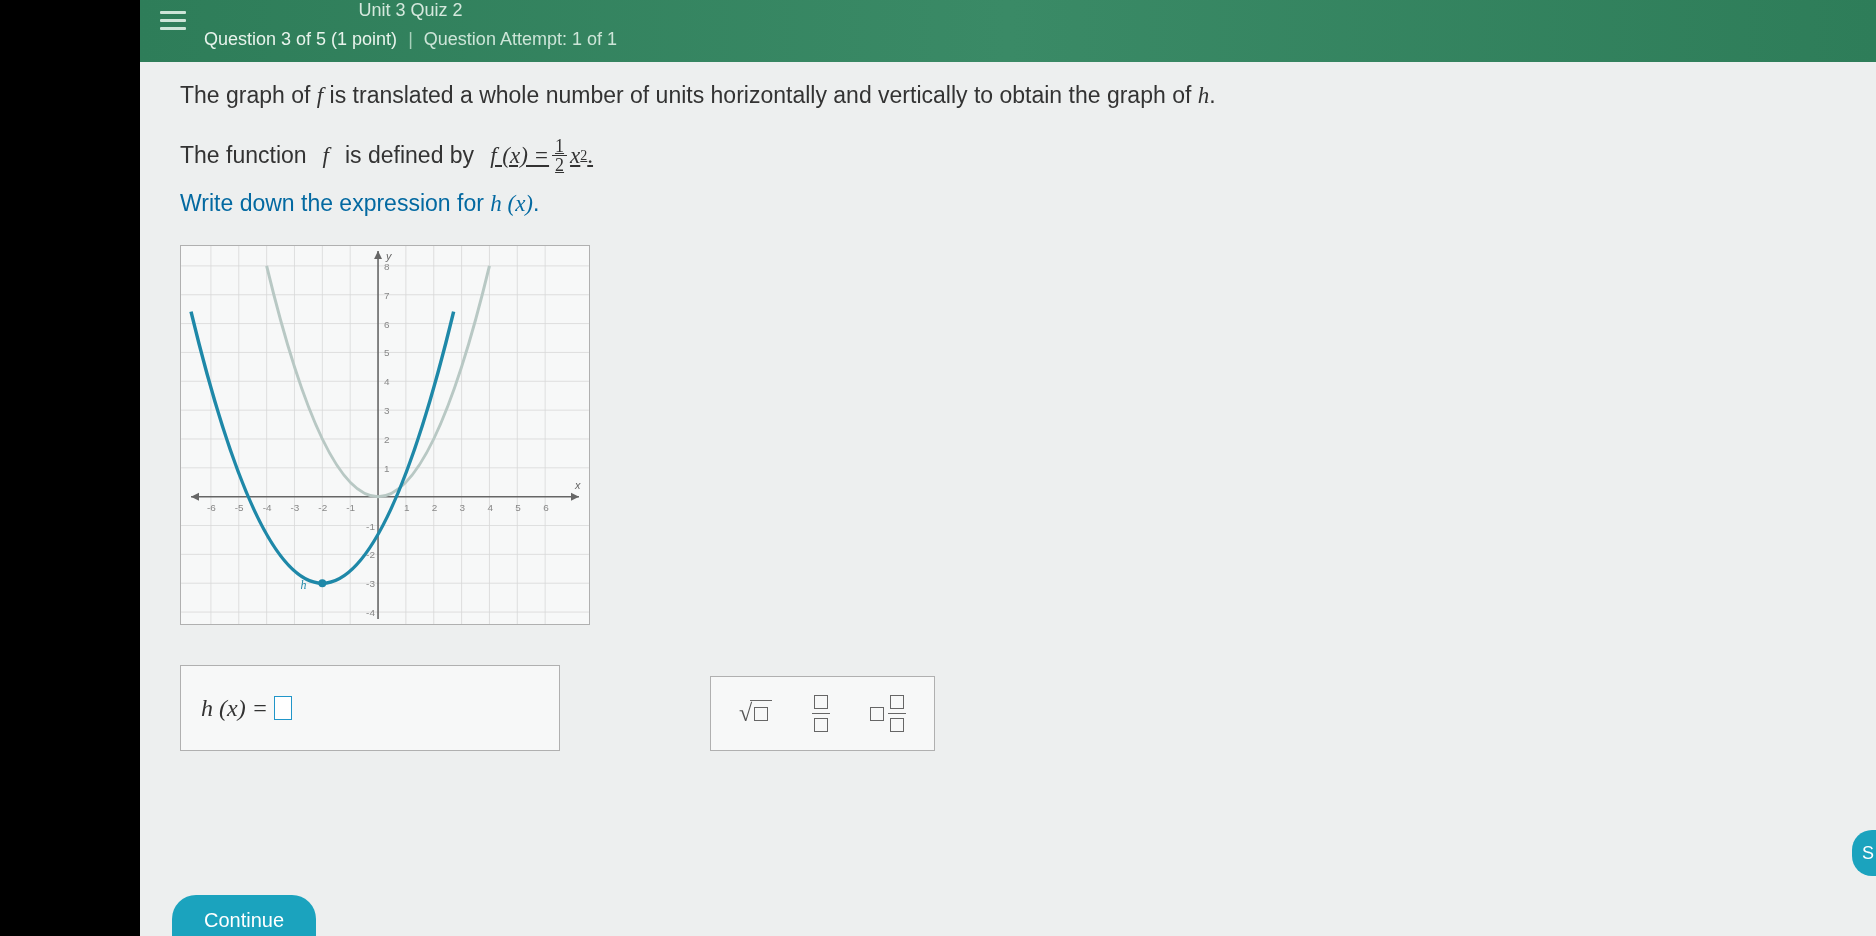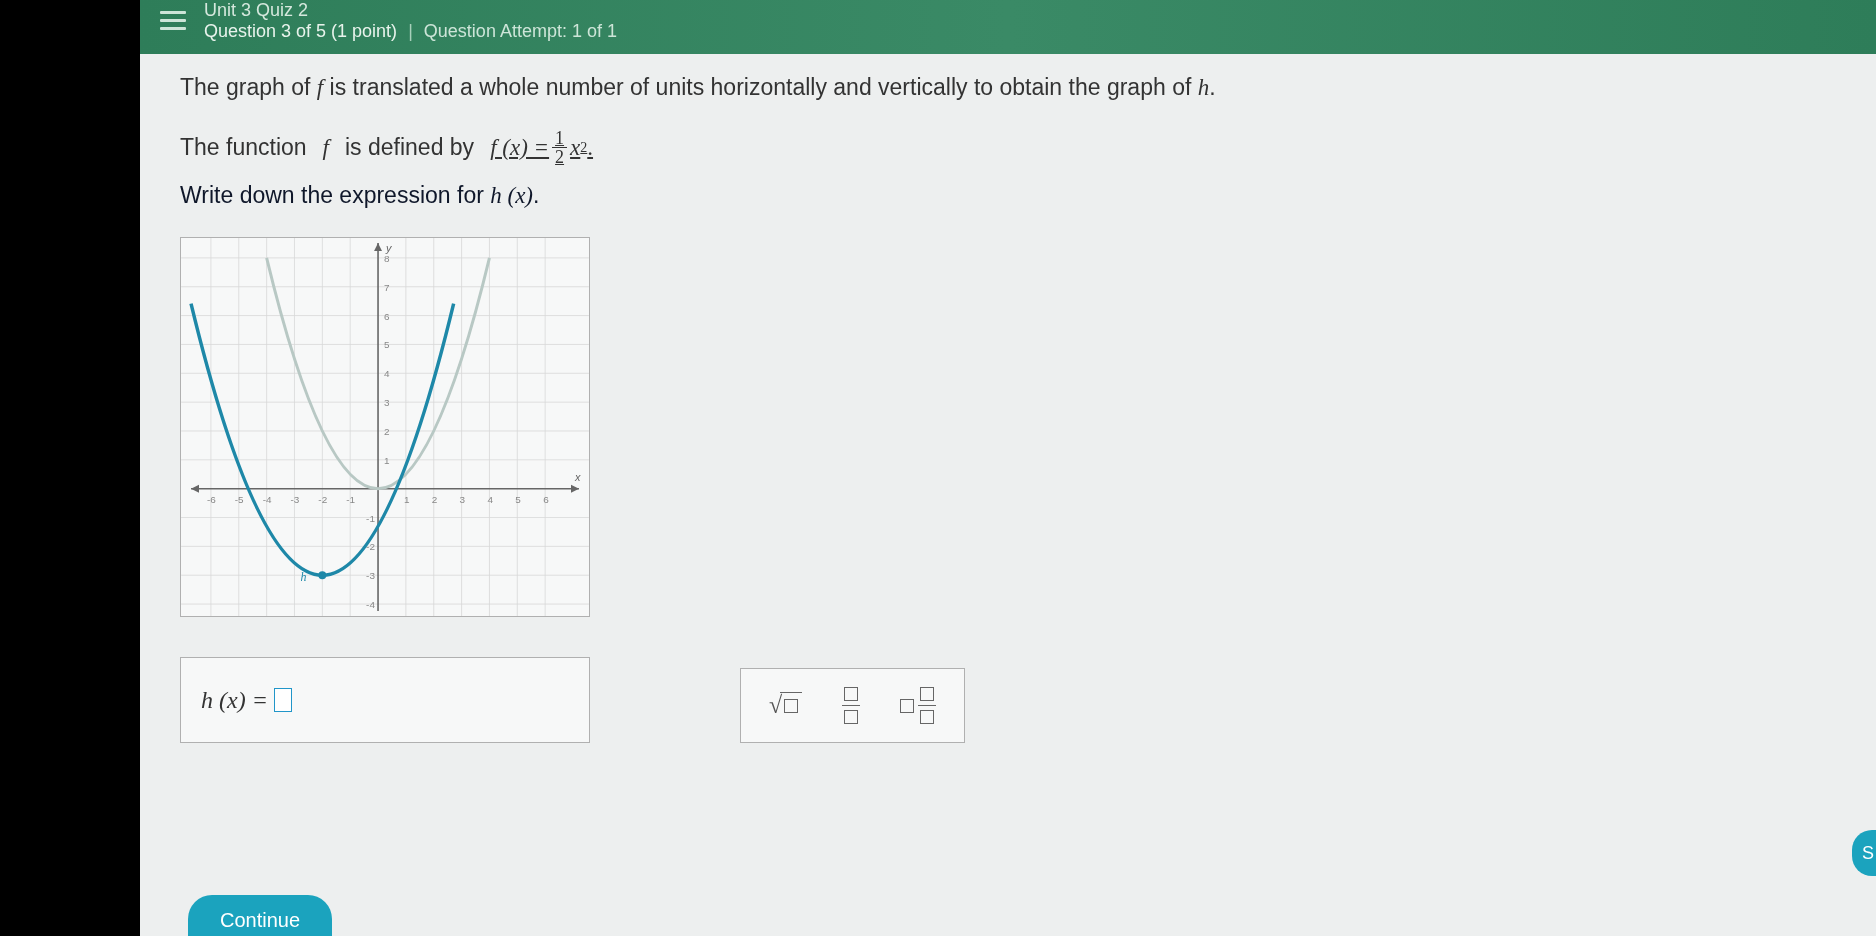--- a/index.html
+++ b/index.html
@@ -34,20 +34,22 @@
     .menu-icon div {
       width: 26px;
       height: 3px;
       background: #cde5d8;
       margin: 5px 0;
       border-radius: 1px;
     }
     .header-text .title {
       font-size: 18px;
       color: #d5e8dd;
+      margin-bottom: 8px;
+      text-align: center;
     }
     .header-text .sub {
       font-size: 18px;
       color: #e8f3ec;
     }
     .header-text .sub .divider { color: #a8d0bb; margin: 0 6px; }
     .header-text .sub .attempt { color: #cde5d8; margin-top: 17px; }
     .content {
       flex: 1;
       background: #edefef;
@@ -83,38 +85,38 @@
       line-height: 1;
       margin: 0 3px;
       vertical-align: middle;
     }
     .frac .num { border-bottom: 1.5px solid #333; padding: 0 3px; }
     .frac .den { padding: 0 3px; }
     .sup { font-size: 14px; vertical-align: super; }
     .line3 {
       font-size: 23px;
       margin-bottom: 28px;
-      color: #0f172a;
+      color: #0369a1;
     }
     .graph-box {
       width: 410px;
       height: 380px;
       border: 1px solid #b0b0b0;
       background: #f7f8f8;
       margin-bottom: 40px;
       position: relative;
     }
     .graph-box svg { width: 100%; height: 100%; }
     .answer-row {
       display: flex;
       align-items: flex-end;
       gap: 150px;
     }
     .answer-box {
-      width: 410px;
+      width: 380px;
       height: 86px;
       border: 1px solid #b0b0b0;
       background: #f7f8f8;
       display: flex;
       align-items: center;
       padding: 0 20px;
       font-family: 'Times New Roman', serif;
       font-size: 24px;
       font-style: italic;
       color: #333;
@@ -152,21 +154,21 @@
       border: 1.5px solid #666;
     }
     .tool .sqrt-sym::before { content: '√'; font-size: 24px; margin-right: -2px; }
     .tool .sqrt-bar { border-top: 1.5px solid #666; padding: 2px 4px; }
     .tool .tfrac { display: inline-flex; flex-direction: column; align-items: center; line-height: 1; }
     .tool .tfrac .n { border-bottom: 1.5px solid #666; padding: 1px 2px; }
     .tool .tfrac .d { padding: 1px 2px; }
     .continue-btn {
       position: absolute;
       bottom: 0;
-      left: 48px;
+      left: 32px;
       background: #1ba3be;
       color: #fff;
       padding: 14px 32px 4px 32px;
       border-radius: 24px 24px 0 0;
       font-size: 20px;
       cursor: pointer;
       border: none;
     }
     .s-btn {
       position: absolute;

